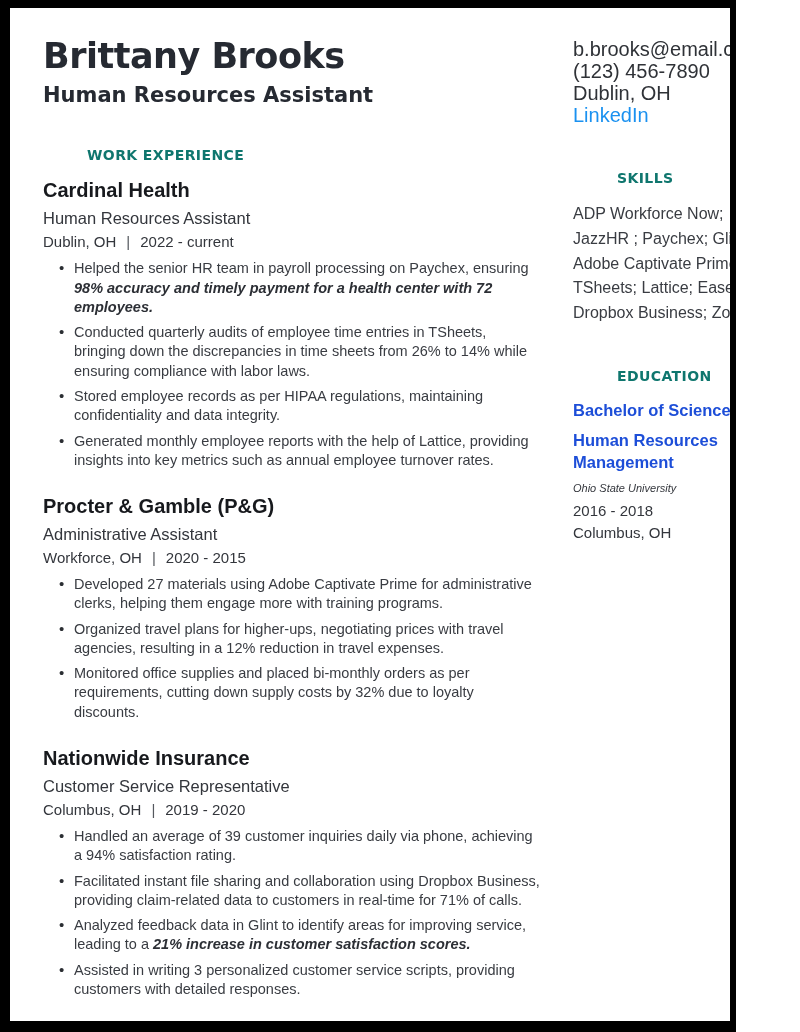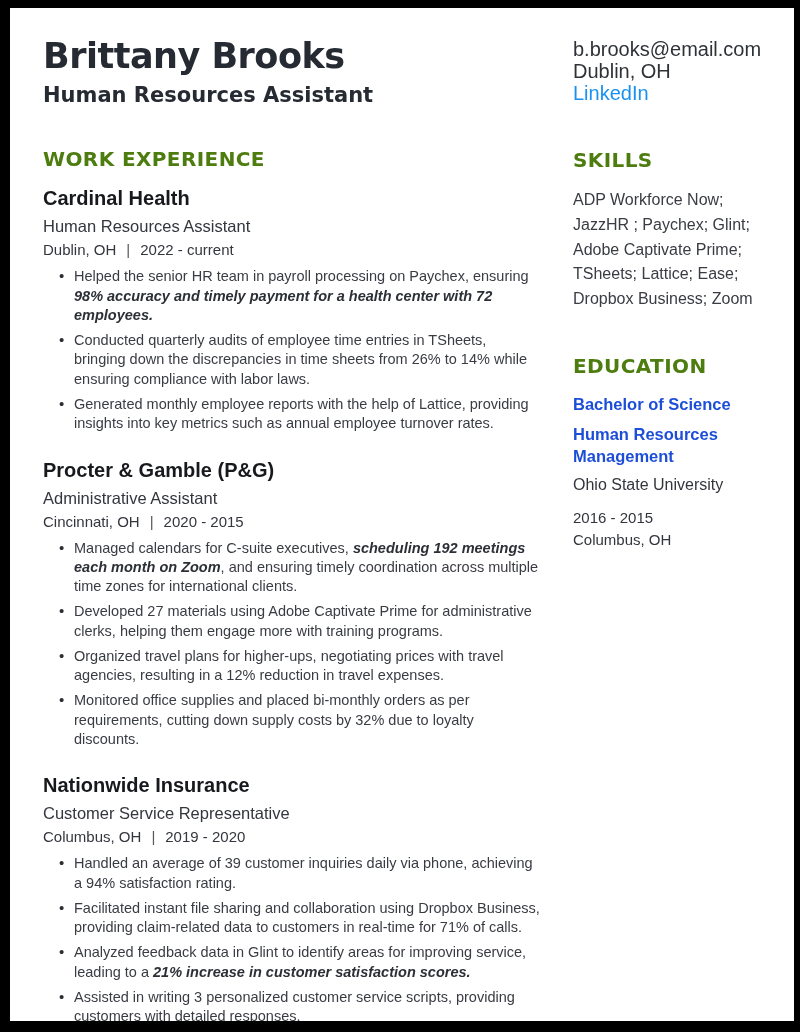--- a/index.html
+++ b/index.html
@@ -3,21 +3,21 @@
 <meta charset="utf-8">
 <style>
   * { margin: 0; padding: 0; box-sizing: border-box; }
   html, body { background: #ffffff; }
   body {
     font-family: "Liberation Sans", sans-serif;
     width: 800px;
     color: #3b3e45;
   }
   .page {
-    width: 800px;
+    width: 736px;
     height: 1032px;
     background: #ffffff;
     border-style: solid;
     border-color: #000000;
     border-width: 8px 6px 11px 10px;
     overflow: hidden;
   }
   .inner {
     display: flex;
     padding: 28px 28px 0 33px;
@@ -37,25 +37,26 @@
   }
   .job-title-main {
     font-family: "DejaVu Sans", "Liberation Sans", sans-serif;
     font-size: 21px;
     font-weight: 700;
     color: #262a32;
     margin-bottom: 40px;
   }
   .section-heading {
     font-family: "DejaVu Sans", "Liberation Sans", sans-serif;
-    font-size: 20px;
+    font-size: 14px;
     font-weight: 800;
     letter-spacing: 0.4px;
-    color: #4d7c0f;
+    color: #0f766e;
     margin-bottom: 16px;
+    margin-left: 44px;
   }
   .job { margin-bottom: 25px; }
   .company {
     font-size: 20px;
     font-weight: 700;
     color: #17191d;
     margin-bottom: 7px;
   }
   .role {
     font-size: 16.5px;
@@ -105,24 +106,25 @@
     color: #393c42;
   }
   .edu-degree, .edu-major {
     font-size: 16.5px;
     font-weight: 700;
     color: #1d4ed8;
     line-height: 1.3;
     margin-bottom: 9px;
   }
   .edu-school {
-    font-size: 16px;
+    font-size: 11px;
     font-weight: 400;
     color: #33363c;
-    margin-bottom: 13px;
+    margin-bottom: 6px;
+    font-style: italic;
   }
   .edu-dates, .edu-location {
     font-size: 15px;
     color: #33363c;
     line-height: 1.45;
   }
 </style>
 </head>
 <body>
 
@@ -137,32 +139,32 @@
 
       <div class="job">
         <div class="company">Cardinal Health</div>
         <div class="role">Human Resources Assistant</div>
         <div class="meta">
           <span>Dublin, OH</span><span class="pipe">|</span><span>2022 - current</span>
         </div>
         <ul class="bullets">
           <li><span>Helped the senior HR team in payroll processing on Paychex, ensuring </span><span class="emphasis">98% accuracy and timely payment for a health center with 72 employees.</span><span></span></li>
           <li><span>Conducted quarterly audits of employee time entries in TSheets, bringing down the discrepancies in time sheets from 26% to 14% while ensuring compliance with labor laws.</span><span class="emphasis"></span><span></span></li>
+          <li><span>Stored employee records as per HIPAA regulations, maintaining confidentiality and data integrity.</span><span class="emphasis"></span><span></span></li>
           <li><span>Generated monthly employee reports with the help of Lattice, providing insights into key metrics such as annual employee turnover rates.</span><span class="emphasis"></span><span></span></li>
         </ul>
       </div>
 
       <div class="job">
         <div class="company">Procter &amp; Gamble (P&amp;G)</div>
         <div class="role">Administrative Assistant</div>
         <div class="meta">
-          <span>Cincinnati, OH</span><span class="pipe">|</span><span>2020 - 2015</span>
+          <span>Workforce, OH</span><span class="pipe">|</span><span>2020 - 2015</span>
         </div>
         <ul class="bullets">
-          <li><span>Managed calendars for C-suite executives, </span><span class="emphasis">scheduling 192 meetings each month on Zoom</span><span>, and ensuring timely coordination across multiple time zones for international clients.</span></li>
           <li><span>Developed 27 materials using Adobe Captivate Prime for administrative clerks, helping them engage more with training programs.</span><span class="emphasis"></span><span></span></li>
           <li><span>Organized travel plans for higher-ups, negotiating prices with travel agencies, resulting in a 12% reduction in travel expenses.</span><span class="emphasis"></span><span></span></li>
           <li><span>Monitored office supplies and placed bi-monthly orders as per requirements, cutting down supply costs by 32% due to loyalty discounts.</span><span class="emphasis"></span><span></span></li>
         </ul>
       </div>
 
       <div class="job">
         <div class="company">Nationwide Insurance</div>
         <div class="role">Customer Service Representative</div>
         <div class="meta">
@@ -173,33 +175,34 @@
           <li><span>Facilitated instant file sharing and collaboration using Dropbox Business, providing claim-related data to customers in real-time for 71% of calls.</span><span class="emphasis"></span><span></span></li>
           <li><span>Analyzed feedback data in Glint to identify areas for improving service, leading to a </span><span class="emphasis">21% increase in customer satisfaction scores.</span><span></span></li>
           <li><span>Assisted in writing 3 personalized customer service scripts, providing customers with detailed responses.</span><span class="emphasis"></span><span></span></li>
         </ul>
       </div>
     </div>
 
     <div class="side-col">
       <div class="contact-block">
         <div class="contact-line">b.brooks@email.com</div>
+        <div class="contact-line">(123) 456-7890</div>
         <div class="contact-line">Dublin, OH</div>
         <div class="contact-line"><a class="link">LinkedIn</a></div>
       </div>
 
       <div class="skills-section">
         <div class="section-heading">SKILLS</div>
         <div class="skills-text">ADP Workforce Now; JazzHR ; Paychex; Glint; Adobe Captivate Prime; TSheets; Lattice; Ease; Dropbox Business; Zoom</div>
       </div>
 
       <div class="education-section">
         <div class="section-heading">EDUCATION</div>
         <div class="edu-degree">Bachelor of Science</div>
         <div class="edu-major">Human Resources Management</div>
         <div class="edu-school">Ohio State University</div>
-        <div class="edu-dates">2016 - 2015</div>
+        <div class="edu-dates">2016 - 2018</div>
         <div class="edu-location">Columbus, OH</div>
       </div>
     </div>
 
   </div>
 </div>
 
 </body></html>

